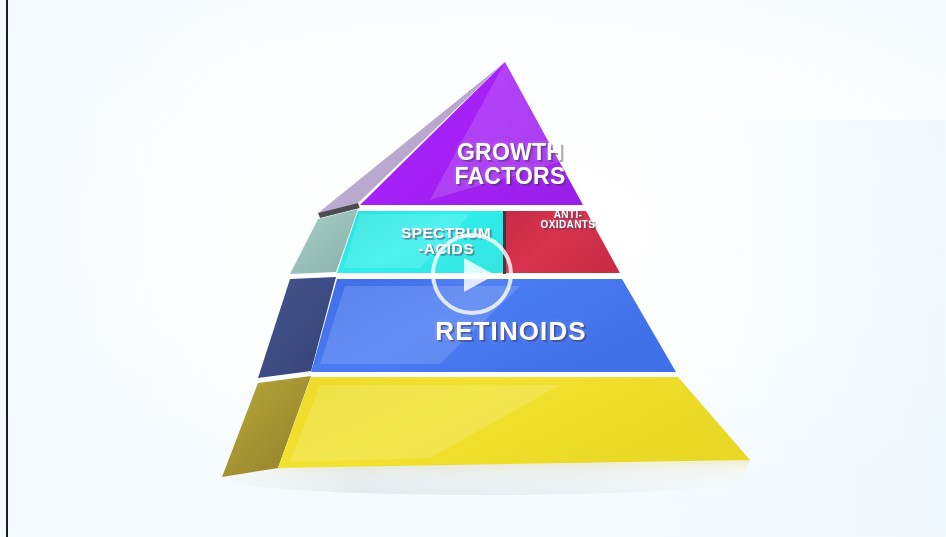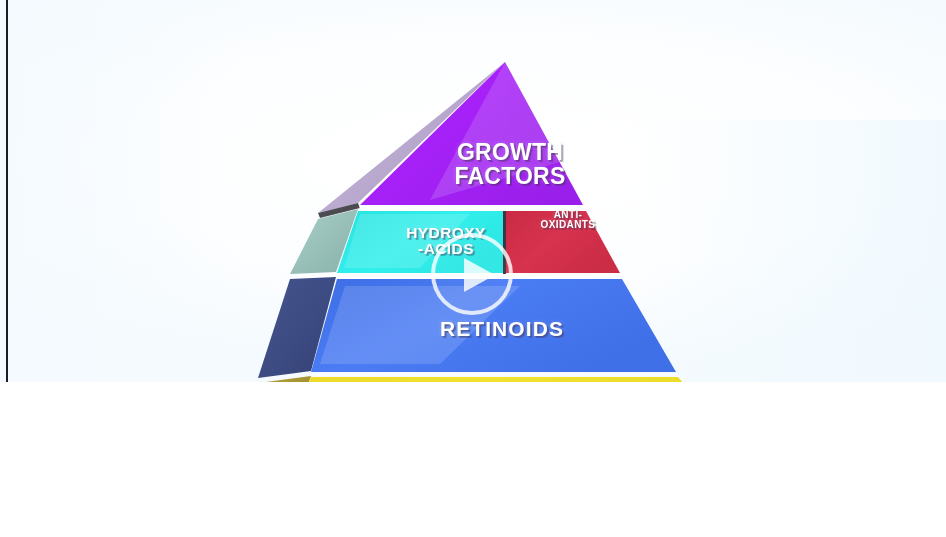--- a/index.html
+++ b/index.html
@@ -11,21 +11,21 @@
   body {
     width: 946px;
     height: 537px;
     overflow: hidden;
     font-family: "Liberation Sans", sans-serif;
   }
 
   #video-frame {
     position: relative;
     width: 946px;
-    height: 382px;
+    height: 537px;
     background: #ffffff;
     overflow: hidden;
   }
 
   
   #backdrop {
     position: absolute;
     inset: 0;
     background:
       radial-gradient(ellipse 70% 55% at 52% 42%, #ffffff 0%, #fdfeff 55%, #f4fafe 100%),
@@ -89,23 +89,23 @@
     left: 390px; top: 225px;
     width: 112px;
     font-size: 15.5px;
   }
   #label-anti-oxidants {
     left: 509px; top: 210px;
     width: 118px;
     font-size: 10px;
   }
   #label-retinoids {
-    left: 391px; top: 318px;
+    left: 400px; top: 318px;
     width: 222px;
-    font-size: 21px;
+    font-size: 26px;
     letter-spacing: 1.1px;
   }
   #label-sunscreen {
     left: 355px; top: 394px;
     width: 310px;
     font-size: 21px;
     letter-spacing: 0.3px;
   }
 
   
@@ -248,21 +248,21 @@
       <g stroke-linecap="round">
         <line x1="360" y1="207" x2="584" y2="207" stroke="#ffffff" stroke-opacity="0.55" stroke-width="2"></line>
         <line x1="337" y1="275.5" x2="621" y2="275.5" stroke="#ffffff" stroke-opacity="0.6" stroke-width="2.2"></line>
         <line x1="311" y1="374.5" x2="677" y2="374.5" stroke="#ffffff" stroke-opacity="0.7" stroke-width="2.4"></line>
       </g>
     </svg>
 
     <div class="tier-label" id="label-growth-factors">GROWTH
 FACTORS</div>
 
-    <div class="tier-label" id="label-hydroxy-acids">HYDROXY
+    <div class="tier-label" id="label-hydroxy-acids">SPECTRUM
 -ACIDS</div>
 
     <div class="tier-label" id="label-anti-oxidants">ANTI-
 OXIDANTS</div>
 
     <div class="tier-label" id="label-retinoids">RETINOIDS</div>
 
   </div>
 
   <div id="play-button" aria-label="Play">

